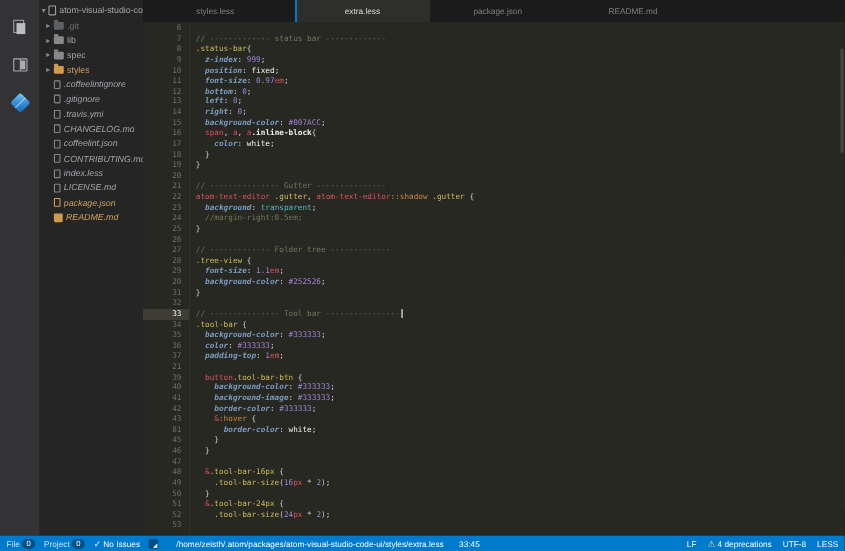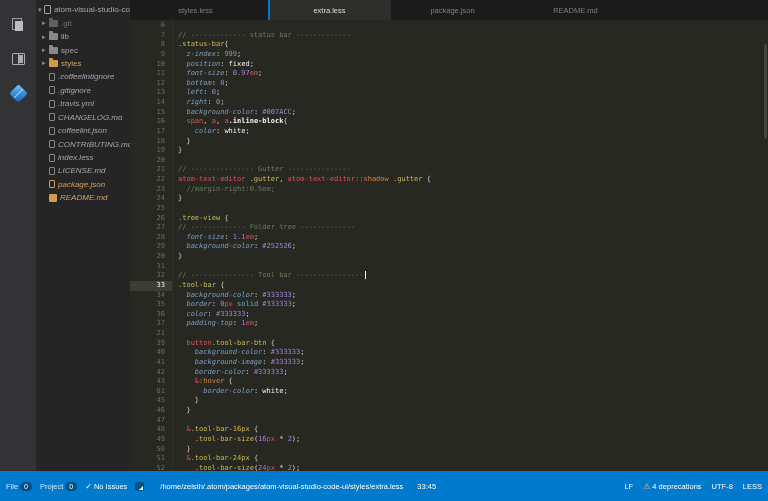--- a/index.html
+++ b/index.html
@@ -54,31 +54,31 @@
     color:#6a7066; text-align:right; padding-right:7px; }
   .ln.cur { background:#3d3d33; color:#f6f6f2; }
   .code { flex:1; padding-left:5px; }
   .cl { height:9.63px; line-height:9.63px; font-family:"DejaVu Sans Mono", monospace; font-size:7px;
     white-space:pre; color:#d0d0c8; }
   .tk-x { color:#d0d0c8; }
   .tk-c { color:#6e7a5d; }
   .tk-s { color:#cdbb54; }
   .tk-t { color:#d9515d; }
   .tk-o { color:#cf8442; }
-  .tk-p { color:#7d9ec4; font-style:italic; }
+  .tk-p { color:#7d9ec4; font-style:italic;font-weight:bold; }
   .tk-n { color:#a183d6; }
   .tk-u { color:#d9515d; }
   .tk-k { color:#56b6c2; }
   .tk-w { color:#f2f2f0; }
   .tk-b { color:#f2f2f0; font-weight:bold; }
   .cursor { display:inline-block; width:1px; height:8px; background:#ffffff; vertical-align:middle; margin-left:2px; }
   .vscroll { position:absolute; right:1px; top:24px; width:3px; height:95px; background:#45453f; border-radius:2px; }
 
   
-  .status-bar { position:absolute; left:0; right:0; bottom:0; height:30px; background:#007ACC;
+  .status-bar { position:absolute; left:0; right:0; bottom:0; height:14px; background:#007ACC;
     display:flex; align-items:center; padding:0 6px; font-size:7.5px; color:#ffffff; white-space:nowrap;text-align:center; }
   .sb-seg { display:flex; align-items:center; margin-right:8px; }
   .sb-label { opacity:.8; margin-right:2px; }
   .sb-badge { background:rgba(0,0,0,0.35); border-radius:5px; padding:0 4px; font-size:7px; line-height:9px; }
   .sb-check { font-size:8px; margin-right:2px; }
   .sb-panel-icon { width:9px; height:9px; background:rgba(0,0,0,0.35); border-radius:2px; position:relative; }
   .sb-panel-icon::after { content:""; position:absolute; right:1px; bottom:1px;
     border-left:4px solid transparent; border-bottom:4px solid #ffffff; }
   .sb-path { margin-left:8px; margin-right:14px; }
   .sb-cursorpos { margin-right:8px; }
@@ -252,33 +252,33 @@
           <div class="cl"><span class="tk-x">  </span><span class="tk-p">left</span><span class="tk-x">: </span><span class="tk-n">0</span><span class="tk-x">;</span></div>
           <div class="cl"><span class="tk-x">  </span><span class="tk-p">right</span><span class="tk-x">: </span><span class="tk-n">0</span><span class="tk-x">;</span></div>
           <div class="cl"><span class="tk-x">  </span><span class="tk-p">background-color</span><span class="tk-x">: </span><span class="tk-n">#007ACC</span><span class="tk-x">;</span></div>
           <div class="cl"><span class="tk-x">  </span><span class="tk-t">span</span><span class="tk-x">, </span><span class="tk-t">a</span><span class="tk-x">, </span><span class="tk-t">a</span><span class="tk-b">.inline-block</span><span class="tk-x">{</span></div>
           <div class="cl"><span class="tk-x">    </span><span class="tk-p">color</span><span class="tk-x">: </span><span class="tk-w">white</span><span class="tk-x">;</span></div>
           <div class="cl"><span class="tk-x">  }</span></div>
           <div class="cl"><span class="tk-x">}</span></div>
           <div class="cl"></div>
           <div class="cl"><span class="tk-c">// --------------- Gutter ---------------</span></div>
           <div class="cl"><span class="tk-t">atom-text-editor</span><span class="tk-x"> </span><span class="tk-s">.gutter</span><span class="tk-x">, </span><span class="tk-t">atom-text-editor</span><span class="tk-o">::shadow</span><span class="tk-x"> </span><span class="tk-s">.gutter</span><span class="tk-x"> {</span></div>
+          <div class="cl"><span class="tk-x">  </span><span class="tk-p">background</span><span class="tk-x">: </span><span class="tk-k">transparent</span><span class="tk-x">;</span></div>
           <div class="cl"><span class="tk-c">  //margin-right:0.5em;</span></div>
           <div class="cl"><span class="tk-x">}</span></div>
           <div class="cl"></div>
+          <div class="cl"><span class="tk-c">// ------------- Folder tree -------------</span></div>
           <div class="cl"><span class="tk-s">.tree-view</span><span class="tk-x"> {</span></div>
-          <div class="cl"><span class="tk-c">// ------------- Folder tree -------------</span></div>
           <div class="cl"><span class="tk-x">  </span><span class="tk-p">font-size</span><span class="tk-x">: </span><span class="tk-n">1.1</span><span class="tk-u">em</span><span class="tk-x">;</span></div>
           <div class="cl"><span class="tk-x">  </span><span class="tk-p">background-color</span><span class="tk-x">: </span><span class="tk-n">#252526</span><span class="tk-x">;</span></div>
           <div class="cl"><span class="tk-x">}</span></div>
           <div class="cl"></div>
           <div class="cl"><span class="tk-c">// --------------- Tool bar ----------------</span><span class="cursor"></span></div>
           <div class="cl"><span class="tk-s">.tool-bar</span><span class="tk-x"> {</span></div>
           <div class="cl"><span class="tk-x">  </span><span class="tk-p">background-color</span><span class="tk-x">: </span><span class="tk-n">#333333</span><span class="tk-x">;</span></div>
-          <div class="cl"><span class="tk-x">  </span><span class="tk-p">border</span><span class="tk-x">: </span><span class="tk-n">0</span><span class="tk-u">px</span><span class="tk-x"> </span><span class="tk-k">solid</span><span class="tk-x"> </span><span class="tk-n">#333333</span><span class="tk-x">;</span></div>
           <div class="cl"><span class="tk-x">  </span><span class="tk-p">color</span><span class="tk-x">: </span><span class="tk-n">#333333</span><span class="tk-x">;</span></div>
           <div class="cl"><span class="tk-x">  </span><span class="tk-p">padding-top</span><span class="tk-x">: </span><span class="tk-n">1</span><span class="tk-u">em</span><span class="tk-x">;</span></div>
           <div class="cl"></div>
           <div class="cl"><span class="tk-x">  </span><span class="tk-t">button</span><span class="tk-s">.tool-bar-btn</span><span class="tk-x"> {</span></div>
           <div class="cl"><span class="tk-x">    </span><span class="tk-p">background-color</span><span class="tk-x">: </span><span class="tk-n">#333333</span><span class="tk-x">;</span></div>
           <div class="cl"><span class="tk-x">    </span><span class="tk-p">background-image</span><span class="tk-x">: </span><span class="tk-n">#333333</span><span class="tk-x">;</span></div>
           <div class="cl"><span class="tk-x">    </span><span class="tk-p">border-color</span><span class="tk-x">: </span><span class="tk-n">#333333</span><span class="tk-x">;</span></div>
           <div class="cl"><span class="tk-x">    </span><span class="tk-t">&amp;</span><span class="tk-o">:hover</span><span class="tk-x"> {</span></div>
           <div class="cl"><span class="tk-x">      </span><span class="tk-p">border-color</span><span class="tk-x">: </span><span class="tk-w">white</span><span class="tk-x">;</span></div>
           <div class="cl"><span class="tk-x">    }</span></div>

